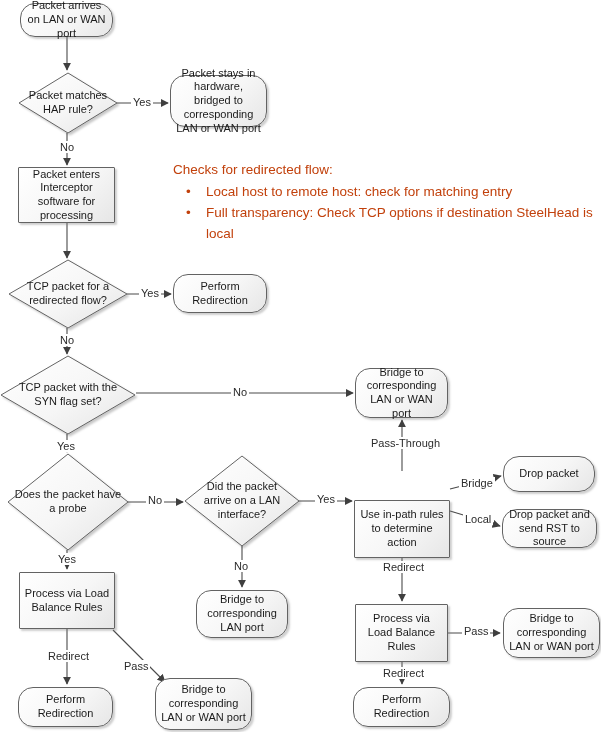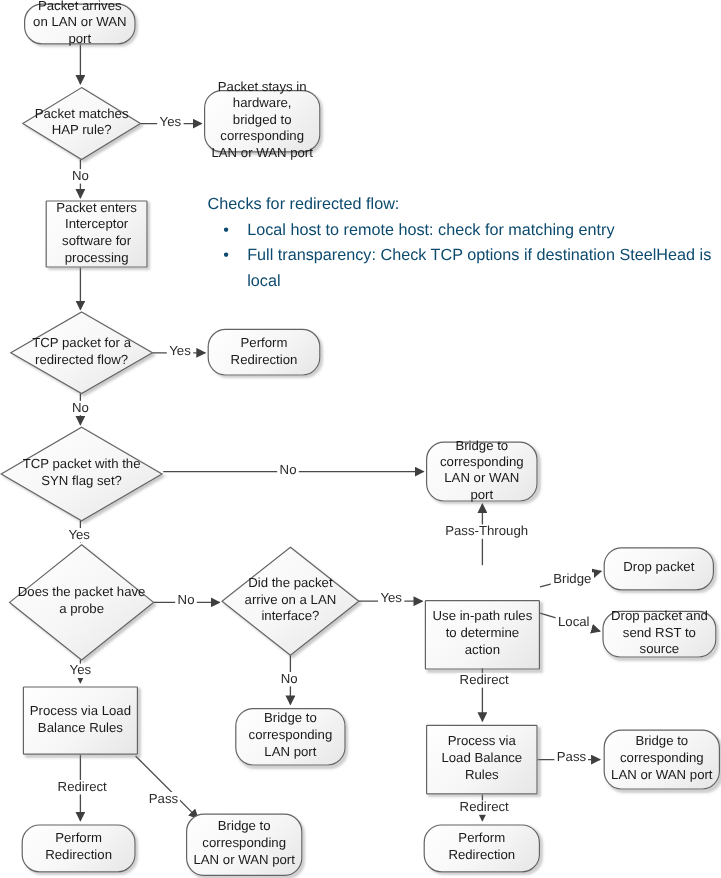--- a/index.html
+++ b/index.html
@@ -11,21 +11,21 @@
          box-shadow:2px 2px 2px rgba(130,130,130,0.38);
          display:flex;align-items:center;justify-content:center;text-align:center;
          font-size:11px;line-height:1.25;color:#1a1a1a;padding:2px 4px;z-index:2;}
   .term{border-radius:15px;}
   .rect{border-radius:1px;}
   .dtext{position:absolute;display:flex;align-items:center;justify-content:center;
          text-align:center;font-size:11px;line-height:1.25;color:#1a1a1a;z-index:3;}
   .elabel{position:absolute;font-size:11px;color:#2b2b2b;background:#ffffff;
           padding:0 2px;z-index:3;white-space:nowrap;}
   .note{position:absolute;left:173px;top:159px;width:426px;font-size:13.5px;
-        color:#0c4a6e;z-index:2;line-height:21px;}
+        color:#c2410c;z-index:2;line-height:21px;}
   .note-heading{margin:0;}
   .note ul{margin:1px 0 0 0;padding:0;list-style:none;}
   .note li{position:relative;padding-left:33px;line-height:21px;}
   .note li::before{content:"\2022";position:absolute;left:13px;top:0;}
 </style>
 </head>
 <body>
 
 <div class="canvas">
 
@@ -73,29 +73,29 @@
       <polygon points="68,356 135,395 68,434 1,395"></polygon>
       <polygon points="68,454 128,502 68,550 8,502"></polygon>
       <polygon points="242,456 299,501 242,546 185,501"></polygon>
     </g>
   </svg>
 
   <div class="shape term" style="left:170px;top:75px;width:97px;height:52px;">Packet stays in hardware, bridged to corresponding LAN or WAN port</div>
 
   <div class="shape term" style="left:20px;top:3px;width:93px;height:34px;">Packet arrives on LAN or WAN port</div>
 
-  <div class="shape rect" style="left:18px;top:167px;width:85px;height:56px;margin-left:20px;">Packet enters Interceptor software for processing</div>
+  <div class="shape rect" style="left:18px;top:167px;width:97px;height:56px;">Packet enters Interceptor software for processing</div>
 
   <div class="shape term" style="left:173px;top:274px;width:94px;height:39px;">Perform Redirection</div>
 
   <div class="shape term" style="left:355px;top:368px;width:93px;height:50px;">Bridge to corresponding LAN or WAN port</div>
 
   <div class="shape rect" style="left:354px;top:500px;width:96px;height:58px;">Use in-path rules to determine action</div>
 
-  <div class="shape term" style="left:503px;top:456px;width:92px;height:36px;">Drop packet</div>
+  <div class="shape term" style="left:503px;top:456px;width:92px;height:36px;border-radius:16px;">Drop packet</div>
 
   <div class="shape term" style="left:502px;top:509px;width:95px;height:39px;">Drop packet and send RST to source</div>
 
   <div class="shape rect" style="left:19px;top:572px;width:96px;height:57px;">Process via Load Balance Rules</div>
 
   <div class="shape term" style="left:196px;top:590px;width:92px;height:48px;">Bridge to corresponding LAN port</div>
 
   <div class="shape rect" style="left:355px;top:604px;width:93px;height:58px;">Process via Load Balance Rules</div>
 
   <div class="shape term" style="left:503px;top:608px;width:97px;height:50px;">Bridge to corresponding LAN or WAN port</div>

